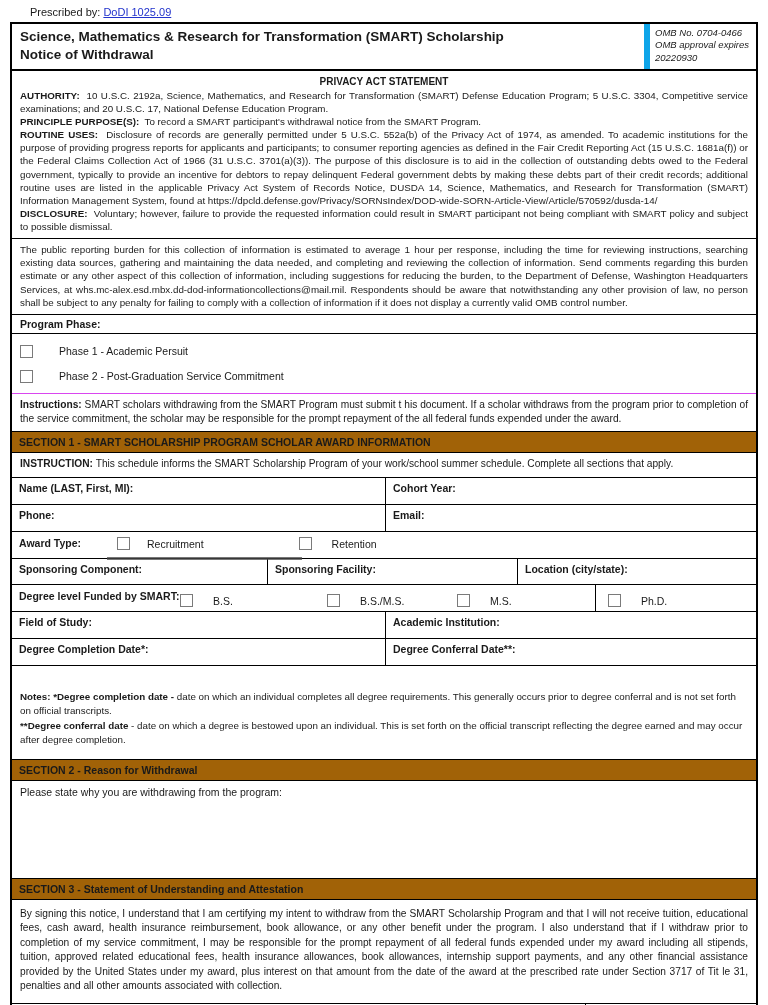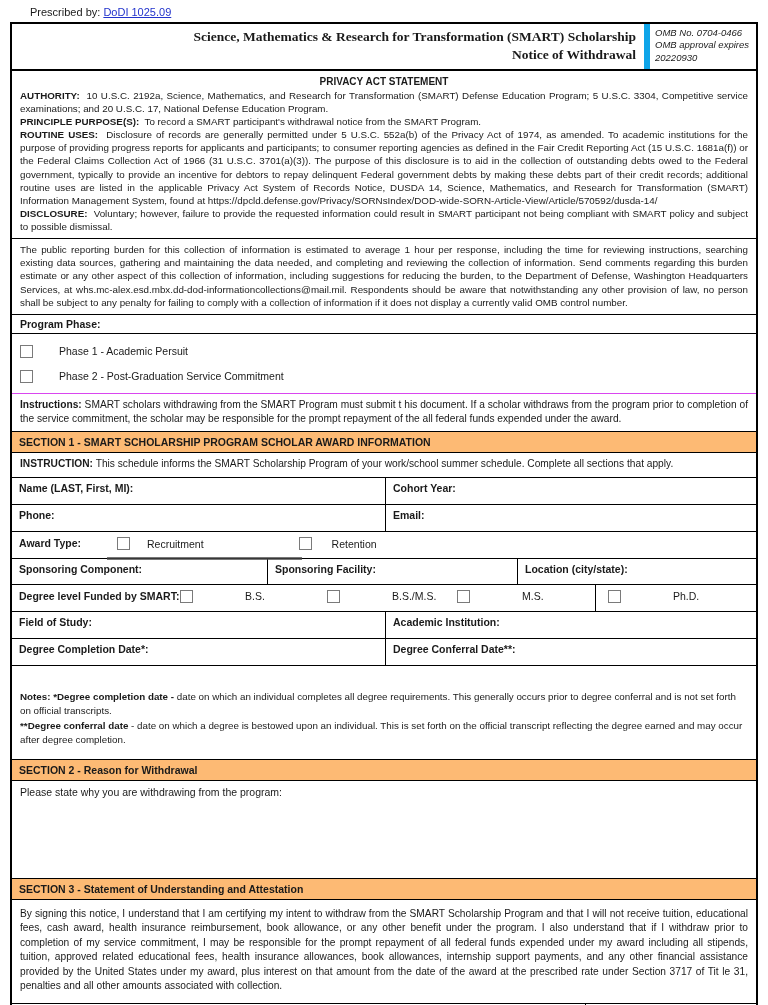--- a/index.html
+++ b/index.html
@@ -6,55 +6,55 @@
   html,body { background:#fff; }
   body {
     width:768px; height:1005px; overflow:hidden; position:relative;
     font-family:"Liberation Sans","DejaVu Sans",sans-serif; color:#1a1a1a;
   }
   .prescribed { padding:6px 0 4px 30px; font-size:11px; }
   .prescribed a { color:#2233cc; text-decoration:underline; cursor:pointer; }
   .form-box { margin:0 10px; border:2px solid #000; background:#fff; }
 
   .title-row { display:flex; }
-  .title-cell { flex:1; text-align:right; padding:4px 8px 5px;font-family:Liberation Serif, serif; }
+  .title-cell { flex:1; text-align:left; padding:4px 8px 5px; }
   .title-main { font-weight:bold; font-size:13.5px; line-height:1.35; }
   .omb-cell { width:112px; border-left:6px solid #0ea5e9; font-style:italic; font-size:9.5px; line-height:1.3; padding:3px 5px; }
 
   .panel { border-top:2px solid #000; padding:4px 8px 5px; font-size:9.8px; line-height:1.34; text-align:justify; }
   .panel .heading { text-align:center; font-weight:bold; font-size:10px; }
   .lbl { font-weight:bold; }
 
   .phase-label-row { border-top:1px solid #000; padding:3px 8px; font-weight:bold; font-size:10.5px; }
   .phase-box { border-top:1px solid #000; padding:6px 8px 8px; font-size:10.5px; }
   .phase-opt { display:flex; align-items:flex-start; margin:5px 0 12px; }
   .phase-opt:last-child { margin-bottom:2px; }
   .checkbox { display:inline-block; width:13px; height:13px; border:1px solid #7a7a7a; background:#fff; flex:none; cursor:pointer; }
   .phase-opt .opt-text { margin-left:26px; }
 
   .instr-row { border-top:1px solid #d946ef; padding:4px 8px 6px; font-size:10.2px; line-height:1.35; text-align:justify; }
 
-  .sec-header { border-top:1px solid #000; border-bottom:1px solid #000; background:#fdba74; font-weight:bold; font-size:10.5px; padding:4px 7px; }
+  .sec-header { border-top:1px solid #000; border-bottom:1px solid #000; background:#a16207; font-weight:bold; font-size:10.5px; padding:4px 7px; }
 
   .row { display:flex; border-top:1px solid #000; font-size:10.5px; }
   .row:first-of-type { border-top:none; }
   .cell { padding:4px 7px 10px; font-weight:bold; }
   .cell.v-div { border-left:1px solid #000; }
   .w-left { width:373px; }
   .w-rest { flex:1; }
   .row.thin .cell { padding-bottom:9px; }
 
   .award-row { position:relative; display:flex; align-items:flex-start; border-top:1px solid #000; padding:5px 7px 8px; font-size:10.5px; }
   .award-row .checkbox { margin-top:0px; }
   .inline-opt { display:flex; align-items:center; }
   .artifact { position:absolute; left:95px; bottom:-2px; height:3px; width:195px; background:#4a4a4a; opacity:.75; }
 
   .degree-row { display:flex; border-top:1px solid #000; font-size:10.5px; align-items:stretch; }
   .degree-row .dlabel { font-weight:bold; padding:5px 0 9px 7px; width:168px; flex:none; }
-  .degree-opt { display:flex; align-items:flex-start; padding-top:5px;gap:32px; }
+  .degree-opt { display:flex; align-items:center; padding-top:5px; }
   .degree-opt span.txt { margin-left:20px; }
 
   .notes-row { border-top:1px solid #000; padding:24px 8px 12px; font-size:9.8px; line-height:1.45; }
 
   .reason-body { padding:5px 8px; font-size:10.5px; min-height:97px; }
   .statement { border-top:none; padding:7px 8px 9px; font-size:10.2px; line-height:1.42; text-align:justify; }
 
   .sig-row { display:flex; border-top:1px solid #000; font-size:10.5px; }
   .sig-row .cell { padding:4px 7px 12px; }
   .sig-left { width:573px; }

